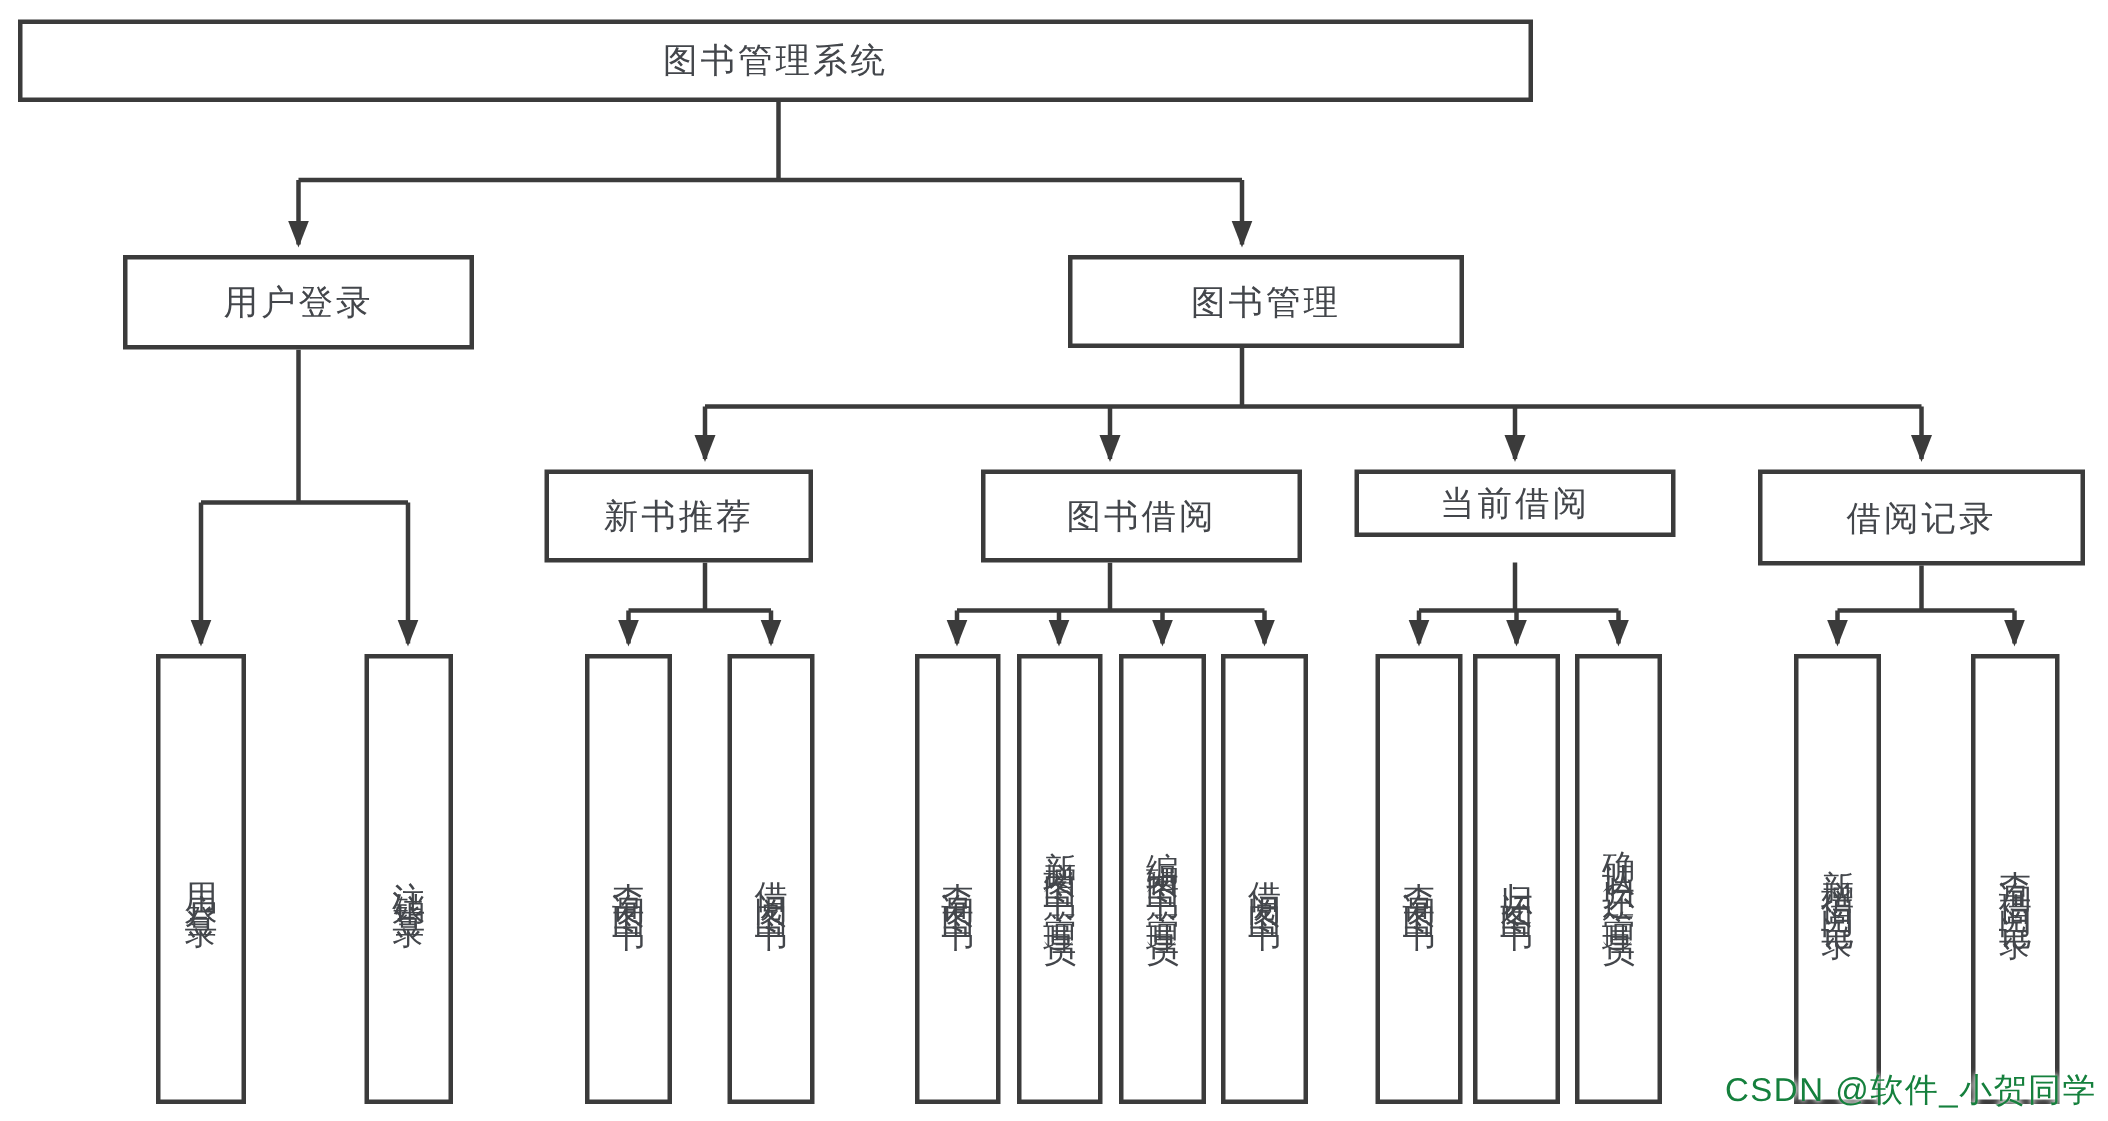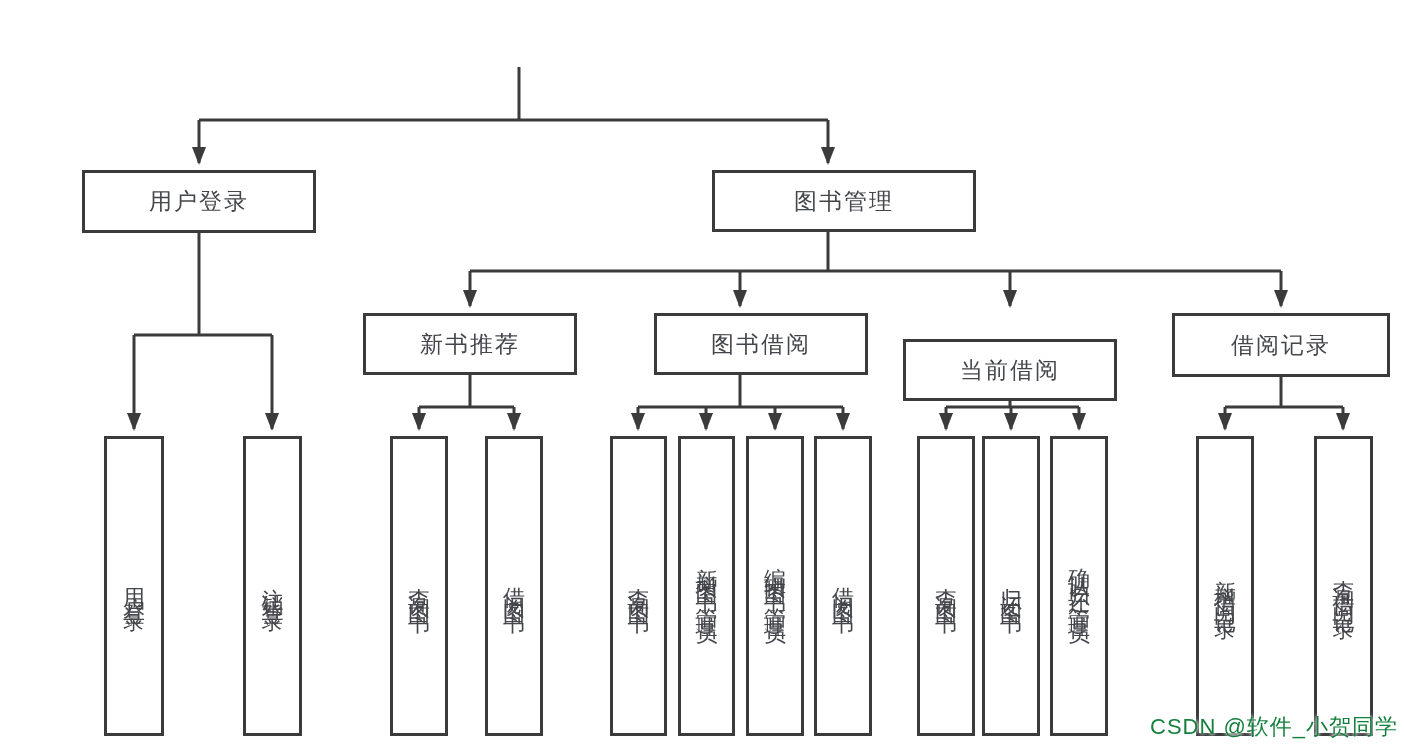--- a/index.html
+++ b/index.html
@@ -80,27 +80,28 @@
       </g>
       <g>
         <path d="M1281,375 V407"></path>
         <path d="M1225,407 H1343"></path>
         <path d="M1225,407 V429" marker-end="url(#arrow)"></path>
         <path d="M1343,407 V429" marker-end="url(#arrow)"></path>
       </g>
     </g>
   </svg>
 
+  <div class="box hbox" style="left:12px;top:13px;width:1010px;height:55px;">图书管理系统</div>
 
   <div class="box hbox" style="left:82px;top:170px;width:234px;height:63px;">用户登录</div>
   <div class="box hbox" style="left:712px;top:170px;width:264px;height:62px;">图书管理</div>
 
-  <div class="box hbox" style="left:363px;top:313px;width:214px;height:62px;text-align:center;">新书推荐</div>
+  <div class="box hbox" style="left:363px;top:313px;width:179px;height:62px;text-align:center;">新书推荐</div>
   <div class="box hbox" style="left:654px;top:313px;width:214px;height:62px;">图书借阅</div>
-  <div class="box hbox" style="left:903px;top:313px;width:214px;height:62px;margin-top:26px;">当前借阅</div>
+  <div class="box hbox" style="left:903px;top:313px;width:214px;height:45px;">当前借阅</div>
   <div class="box hbox" style="left:1172px;top:313px;width:218px;height:64px;">借阅记录</div>
 
   <div class="box vbox" style="left:104px;top:436px;width:60px;height:300px;">用户登录</div>
   <div class="box vbox" style="left:243px;top:436px;width:59px;height:300px;">注销登录</div>
 
   <div class="box vbox" style="left:390px;top:436px;width:58px;height:300px;">查询图书</div>
   <div class="box vbox" style="left:485px;top:436px;width:58px;height:300px;">借阅图书</div>
 
   <div class="box vbox" style="left:610px;top:436px;width:57px;height:300px;">查询图书</div>
   <div class="box vbox" style="left:678px;top:436px;width:57px;height:300px;">新增图书（管理员）</div>

